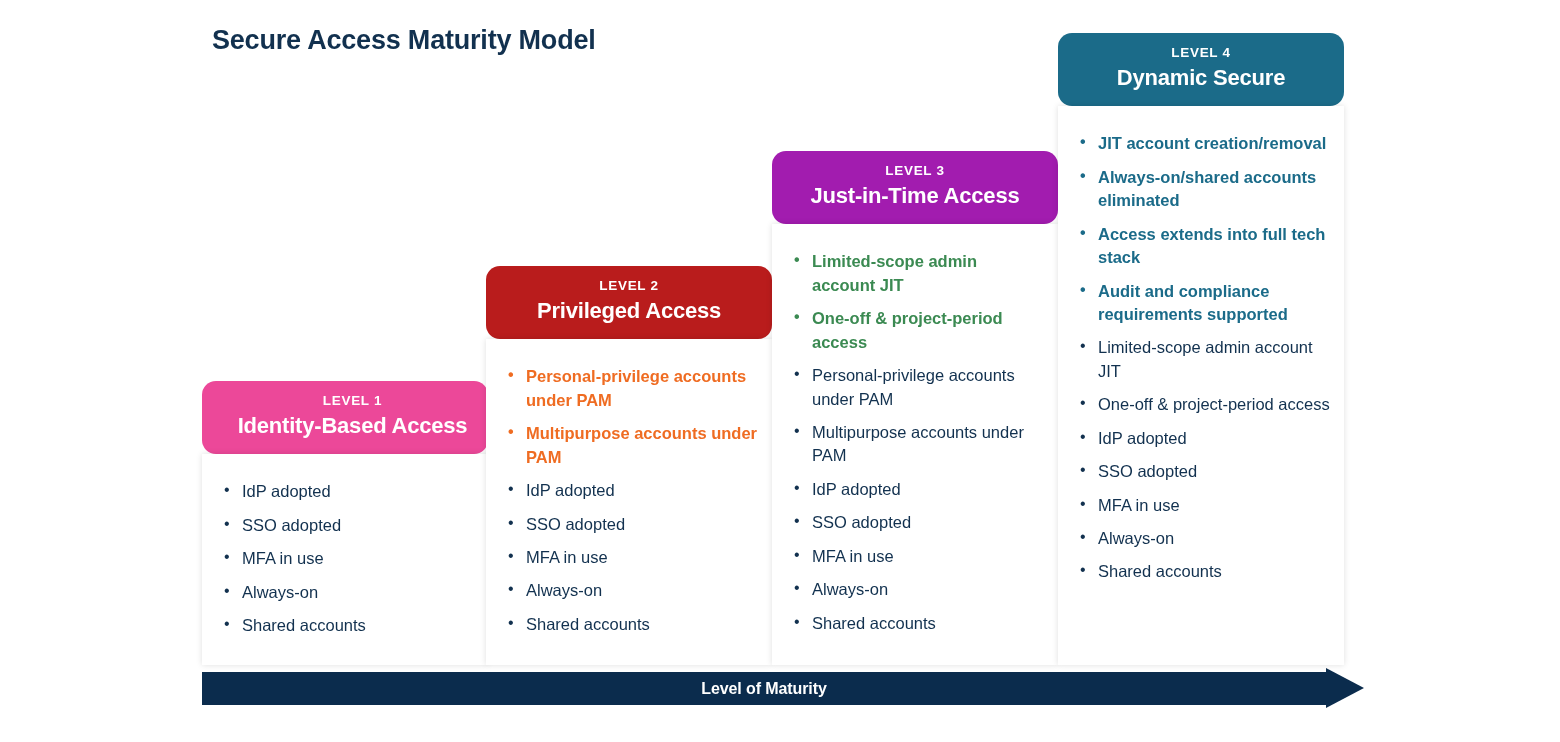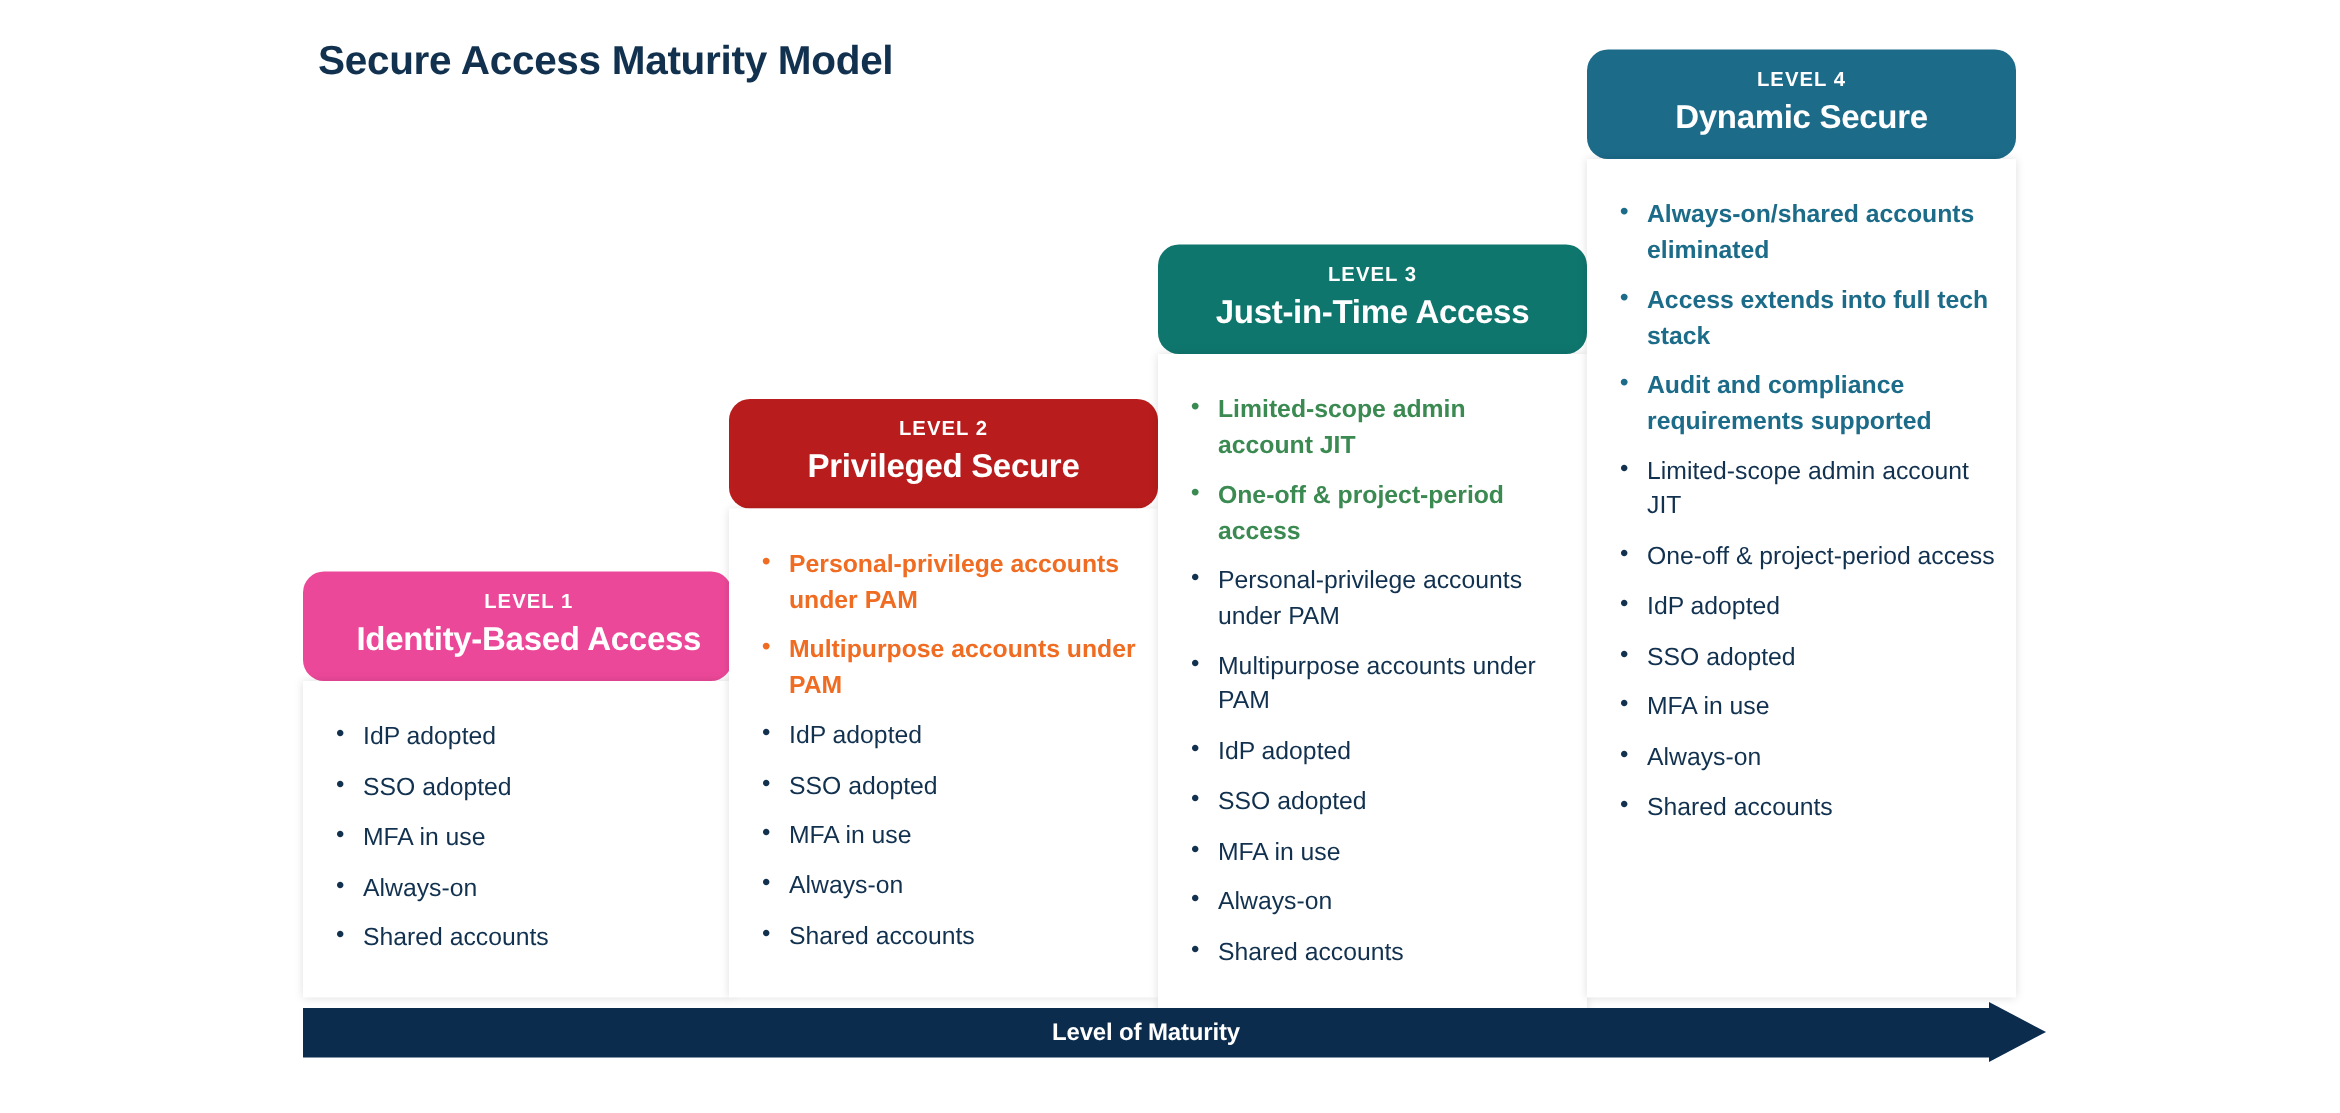--- a/index.html
+++ b/index.html
@@ -153,36 +153,36 @@
             <li class="bullet-item">SSO adopted</li>
             <li class="bullet-item">MFA in use</li>
             <li class="bullet-item">Always-on</li>
             <li class="bullet-item">Shared accounts</li>
           </ul>
         </div>
       </div>
       <div class="level-card" style="left: 486px; top: 266px;">
         <div class="card-header" style="background: #b91c1c;">
           <div class="card-level-label">LEVEL 2</div>
-          <div class="card-level-title">Privileged Secure</div>
+          <div class="card-level-title">Privileged Access</div>
         </div>
         <div class="card-body" style="height: 326px;">
           <ul class="bullet-list">
             <li class="bullet-item" style="color: rgb(239, 108, 34); font-weight: bold;">Personal-privilege accounts under PAM</li>
             <li class="bullet-item" style="color: rgb(239, 108, 34); font-weight: bold;">Multipurpose accounts under PAM</li>
             <li class="bullet-item">IdP adopted</li>
             <li class="bullet-item">SSO adopted</li>
             <li class="bullet-item">MFA in use</li>
             <li class="bullet-item">Always-on</li>
             <li class="bullet-item">Shared accounts</li>
           </ul>
         </div>
       </div>
       <div class="level-card" style="left: 772px; top: 151px;">
-        <div class="card-header" style="background: #0f766e; margin-top: 12px;">
+        <div class="card-header" style="background: #a21caf;">
           <div class="card-level-label">LEVEL 3</div>
           <div class="card-level-title">Just-in-Time Access</div>
         </div>
         <div class="card-body" style="height: 441px;">
           <ul class="bullet-list">
             <li class="bullet-item" style="color: rgb(59, 138, 82); font-weight: bold;">Limited-scope admin account JIT</li>
             <li class="bullet-item" style="color: rgb(59, 138, 82); font-weight: bold;">One-off &amp; project-period access</li>
             <li class="bullet-item">Personal-privilege accounts under PAM</li>
             <li class="bullet-item">Multipurpose accounts under PAM</li>
             <li class="bullet-item">IdP adopted</li>
@@ -193,20 +193,21 @@
           </ul>
         </div>
       </div>
       <div class="level-card" style="left: 1058px; top: 33px;">
         <div class="card-header" style="background: rgb(27, 107, 137);">
           <div class="card-level-label">LEVEL 4</div>
           <div class="card-level-title">Dynamic Secure</div>
         </div>
         <div class="card-body" style="height: 559px;">
           <ul class="bullet-list">
+            <li class="bullet-item" style="color: rgb(27, 107, 137); font-weight: bold;">JIT account creation/removal</li>
             <li class="bullet-item" style="color: rgb(27, 107, 137); font-weight: bold;">Always-on/shared accounts eliminated</li>
             <li class="bullet-item" style="color: rgb(27, 107, 137); font-weight: bold;">Access extends into full tech stack</li>
             <li class="bullet-item" style="color: rgb(27, 107, 137); font-weight: bold;">Audit and compliance requirements supported</li>
             <li class="bullet-item">Limited-scope admin account JIT</li>
             <li class="bullet-item">One-off &amp; project-period access</li>
             <li class="bullet-item">IdP adopted</li>
             <li class="bullet-item">SSO adopted</li>
             <li class="bullet-item">MFA in use</li>
             <li class="bullet-item">Always-on</li>
             <li class="bullet-item">Shared accounts</li>

